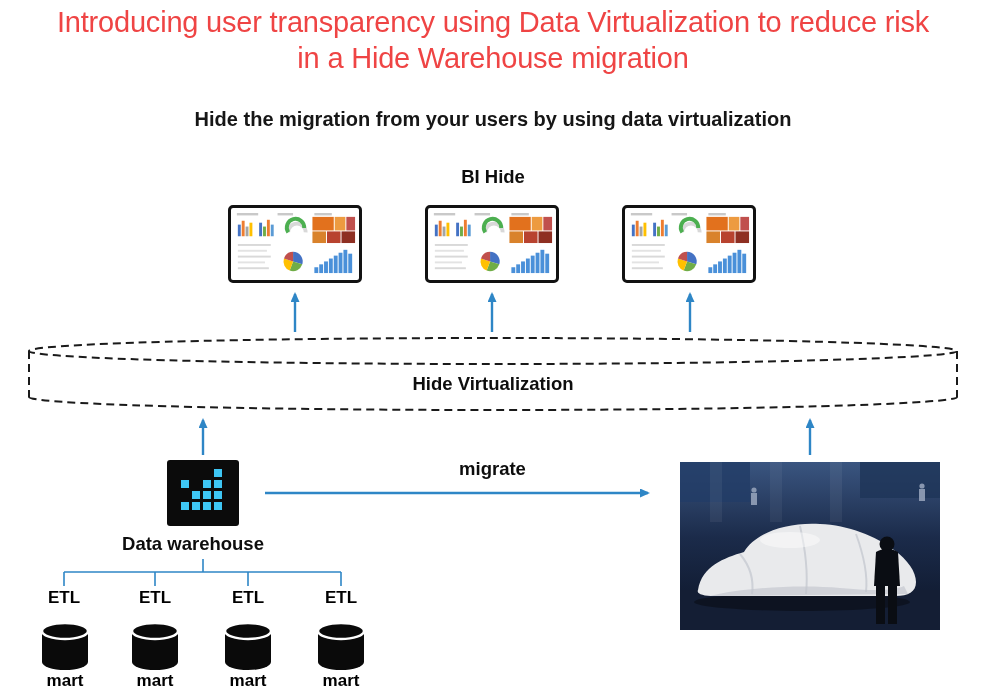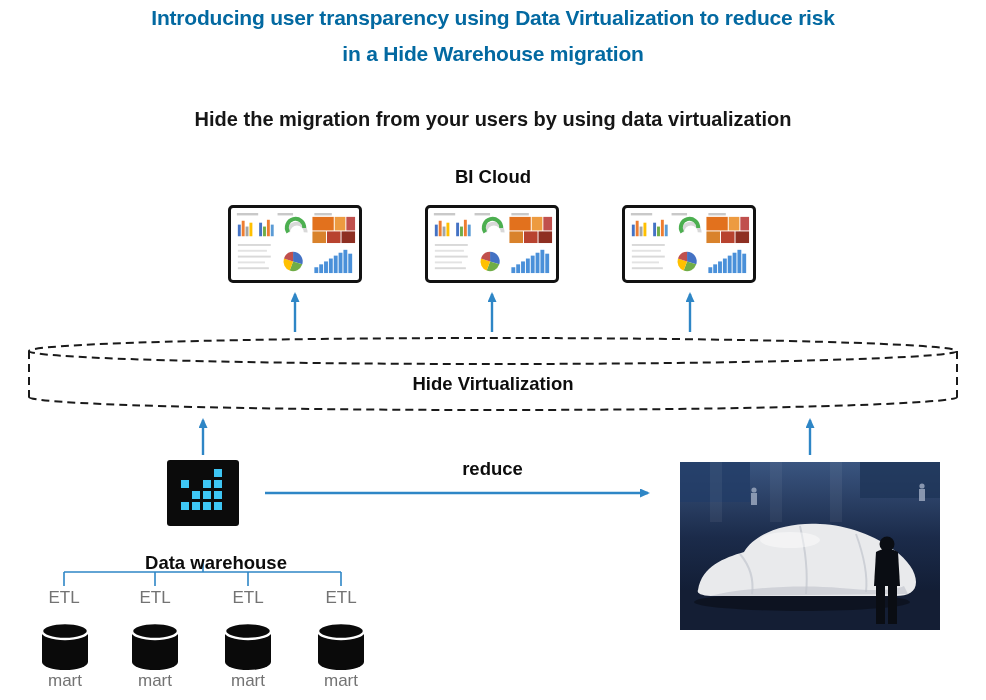--- a/index.html
+++ b/index.html
@@ -8,42 +8,42 @@
   }
   *{box-sizing:border-box;margin:0;padding:0;}
   html,body{background:#ffffff;}
   body{font-family:"Liberation Sans", sans-serif;color:var(--ink);}
   .canvas{
     position:relative;width:986px;height:700px;background:#ffffff;
     overflow:hidden;margin:0 auto;
   }
   .abs{position:absolute;}
   .center-text{left:0;right:0;text-align:center;}
-  .title-line{font-size:21px;font-weight:700;letter-spacing:-0.2px;color:#0369a1;}
+  .title-line{font-size:29px;font-weight:400;letter-spacing:-0.2px;color:#ef4444;}
   .subtitle{font-size:20px;font-weight:700;color:#161616;}
   .diagram-label{font-size:18.5px;font-weight:600;color:#0d0d0d;}
-  .small-label{font-size:17px;font-weight:400;color:#737373;text-align:center;}
+  .small-label{font-size:17px;font-weight:700;color:#000000;text-align:center;}
   .monitor{
     width:134px;height:78px;border:3px solid #121212;border-radius:5px;
     background:#ffffff;padding:2px;
   }
   .monitor svg{width:100%;height:100%;display:block;}
   .overlay-svg{left:0;top:0;width:986px;height:700px;pointer-events:none;}
   .icon-box svg{display:block;}
 </style>
 </head>
 <body>
 
 <div class="canvas">
 
   <div class="abs center-text title-line" style="top:6px;">Introducing user transparency using Data Virtualization to reduce risk</div>
   <div class="abs center-text title-line" style="top:42px;">in a Hide Warehouse migration</div>
   <div class="abs center-text subtitle" style="top:92px;margin-top:16px;">Hide the migration from your users by using data virtualization</div>
 
-  <div class="abs center-text diagram-label" style="top:166px;">BI Cloud</div>
+  <div class="abs center-text diagram-label" style="top:166px;">BI Hide</div>
 
   <svg width="0" height="0" style="position:absolute" aria-hidden="true">
     <defs>
       <g id="bi-dash">
         <rect x="0" y="0" width="128" height="68" fill="#ffffff"></rect>
         <rect x="4" y="2" width="22" height="2.5" fill="#c9c9c9"></rect>
         <rect x="46" y="2" width="16" height="2.5" fill="#c9c9c9"></rect>
         <rect x="84" y="2" width="18" height="2.5" fill="#c9c9c9"></rect>
         <rect x="5" y="14" width="3" height="12" fill="#4472C4"></rect>
         <rect x="9" y="10" width="3" height="16" fill="#ED7D31"></rect>
@@ -156,23 +156,23 @@
         <rect x="36" y="31" width="8" height="8"></rect>
         <rect x="36" y="20" width="8" height="8"></rect>
         <rect x="47" y="42" width="8" height="8"></rect>
         <rect x="47" y="31" width="8" height="8"></rect>
         <rect x="47" y="20" width="8" height="8"></rect>
         <rect x="47" y="9" width="8" height="8"></rect>
       </g>
     </svg>
   </div>
 
-  <div class="abs diagram-label" style="left:400px;top:458px;width:185px;text-align:center;">reduce</div>
-
-  <div class="abs diagram-label" style="left:116px;top:533px;width:200px;text-align:center;margin-top:19px;">Data warehouse</div>
+  <div class="abs diagram-label" style="left:400px;top:458px;width:185px;text-align:center;">migrate</div>
+
+  <div class="abs diagram-label" style="left:93px;top:533px;width:200px;text-align:center;">Data warehouse</div>
 
   <div class="abs icon-box" style="left:680px;top:462px;">
     <svg width="260" height="168" viewBox="0 0 260 168">
       <defs>
         <linearGradient id="pbg" x1="0" y1="0" x2="0" y2="1">
           <stop offset="0" stop-color="#3A5580"></stop>
           <stop offset="0.45" stop-color="#1B2B4A"></stop>
           <stop offset="1" stop-color="#0C1426"></stop>
         </linearGradient>
       </defs>

